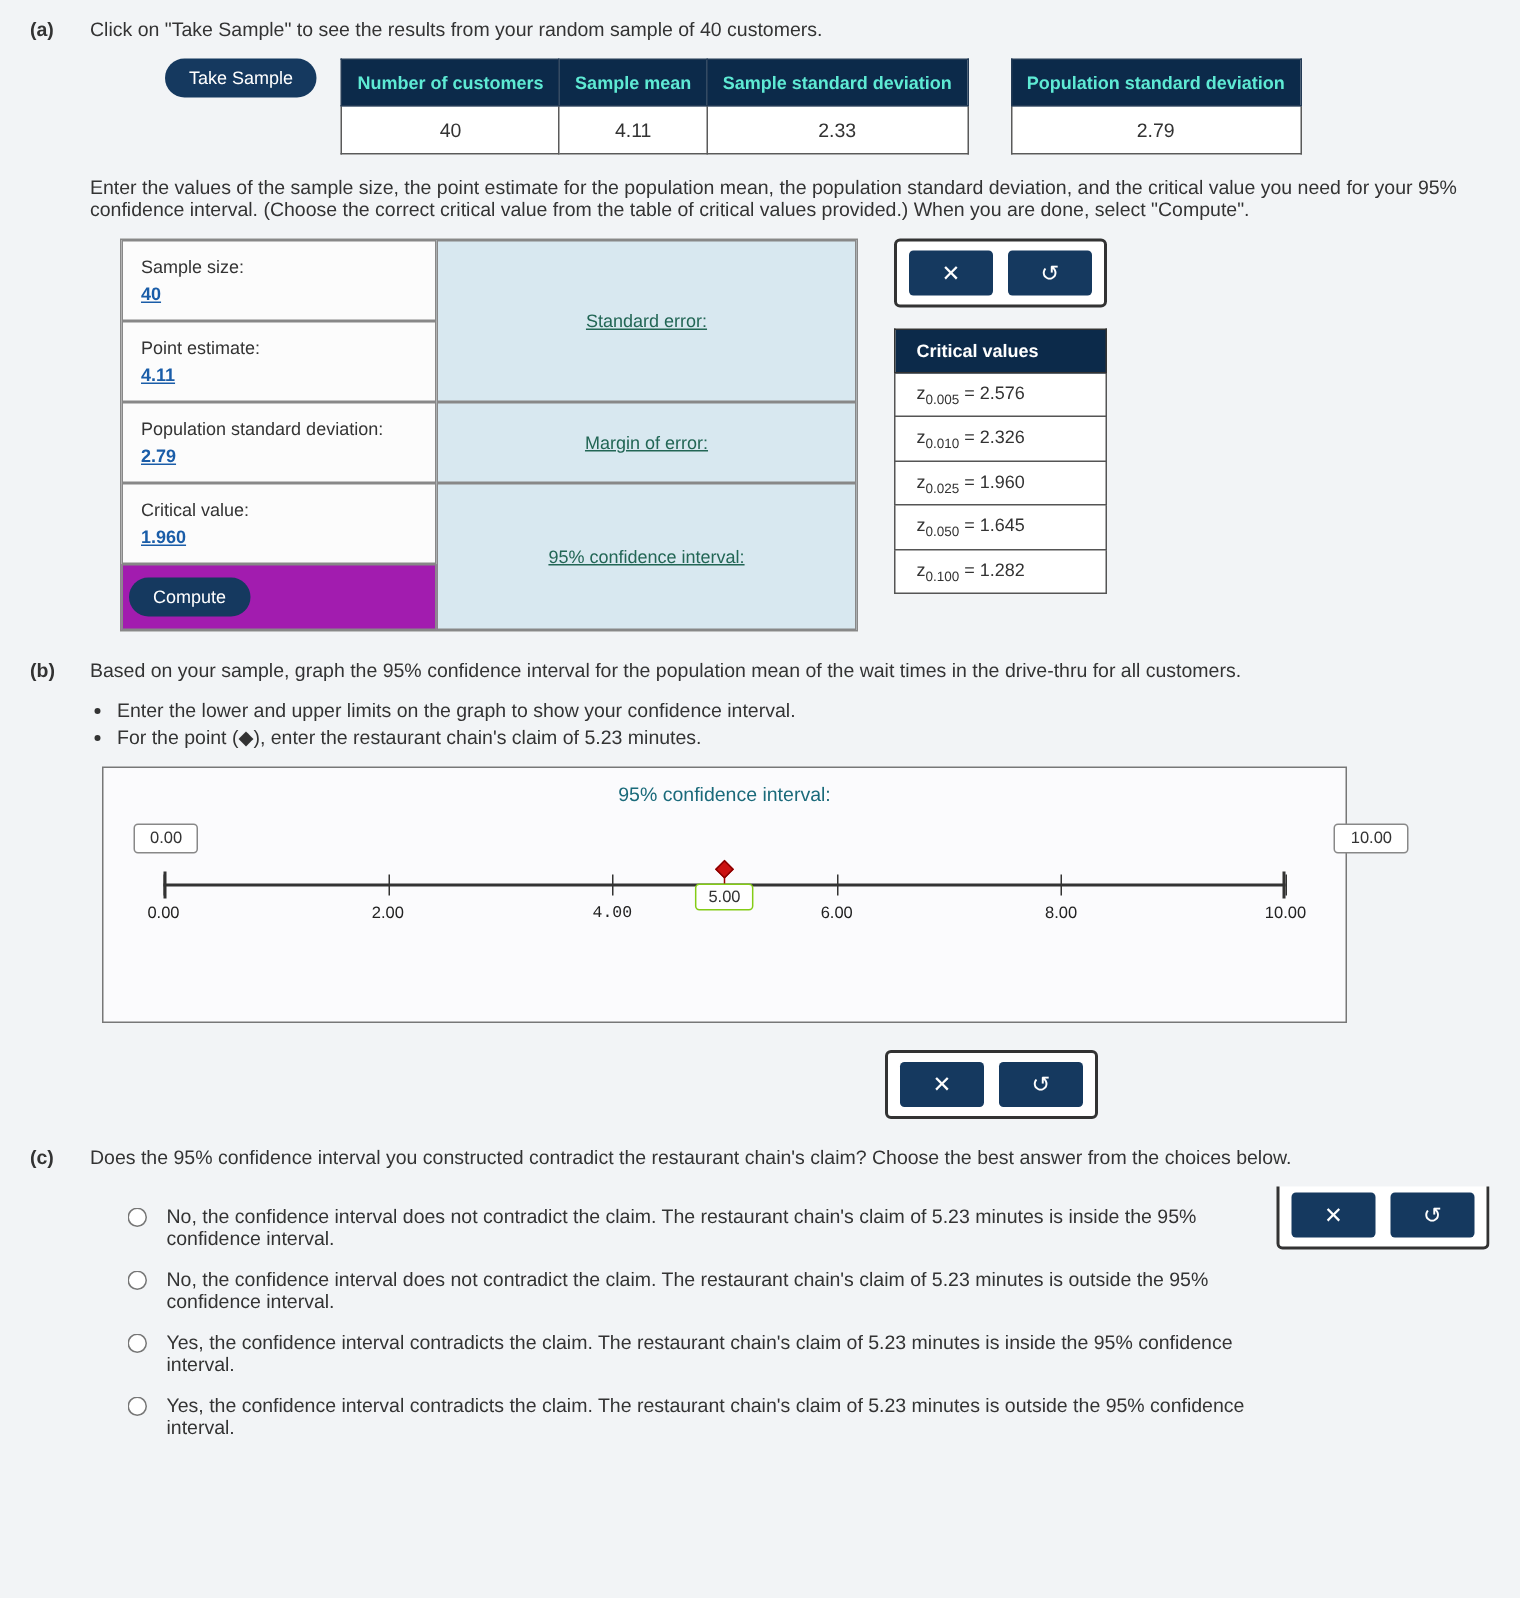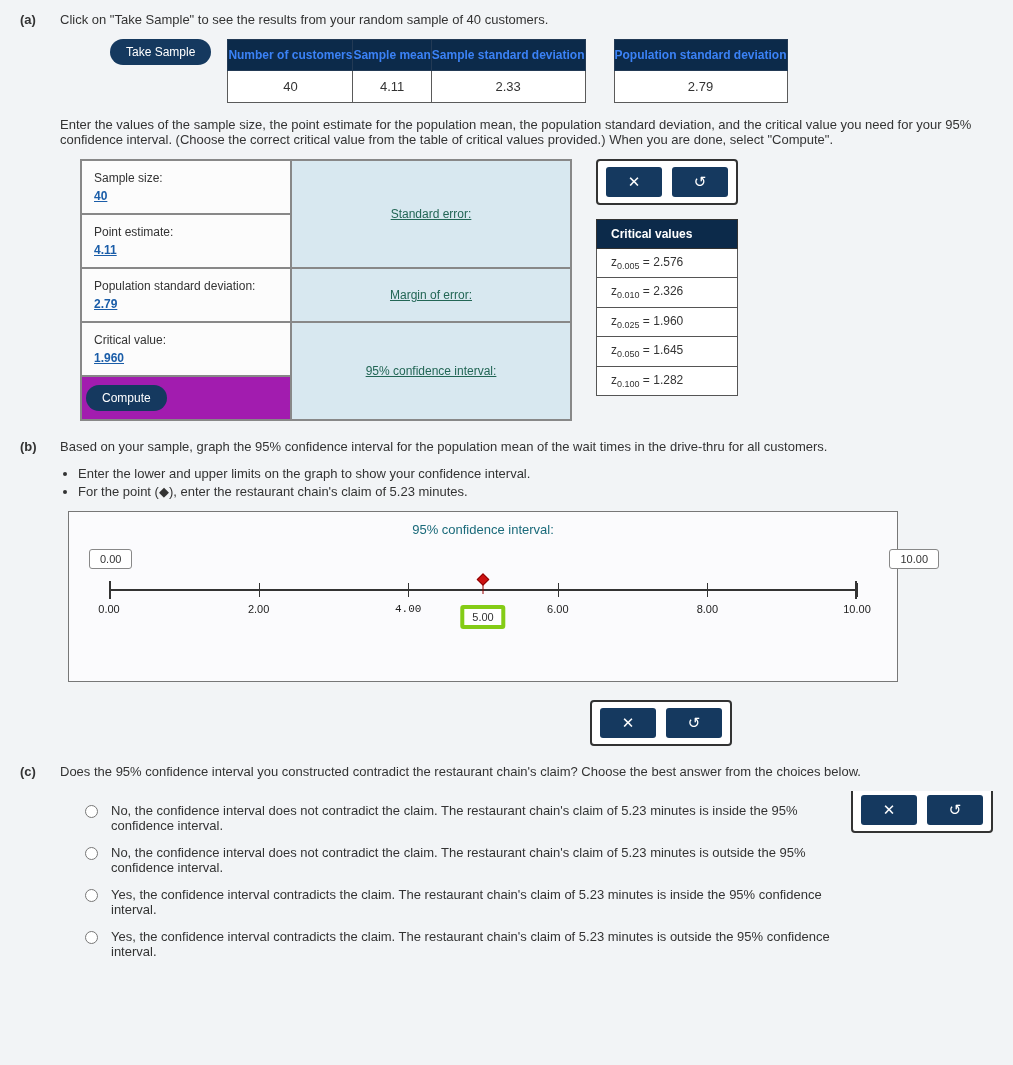--- a/index.html
+++ b/index.html
@@ -27,22 +27,22 @@
   .instr { margin-bottom: 12px; }
 
   
   .sample-row { display: flex; align-items: flex-start; gap: 16px; margin: 8px 0 14px 50px; }
   .pill-btn {
     background: var(--navy-btn); color: #fff; border: none;
     padding: 6px 16px; border-radius: 14px; font-size: 12px; cursor: pointer;
   }
   table.samp { border-collapse: collapse; }
   table.samp th {
-    background: var(--navy); color: #3b82f6; font-size: 12px; font-weight: bold;
-    padding: 8px 0; border: 1px solid #233a55; text-align: right;
+    background: var(--navy); color: #5eead4; font-size: 12px; font-weight: bold;
+    padding: 8px 10px; border: 1px solid #233a55; text-align: right;
   }
   table.samp td {
     background: #fff; border: 1px solid #5a5a5a; text-align: center;
     padding: 8px 14px; font-size: 13px;
   }
   .samp-gap { width: 14px; border: none !important; background: transparent !important; }
 
   
   .compute-wrap { display: flex; gap: 24px; align-items:flex-start; margin-left: 20px; }
   .grid2 {
@@ -99,22 +99,22 @@
     font-size:11px; border-radius:3px;
   }
   .limit-tick { position:absolute; top:32px; width:2px; height:18px; background:#333; }
   .diamond-wrap { position:absolute; top:26px; transform:translateX(-50%); text-align:center; }
   .diamond {
     width:9px; height:9px; background:#c11; border:1px solid #800;
     transform: rotate(45deg); margin: 0 auto;
   }
   .diamond-stem { width:1px; height:10px; background:#900; margin:0 auto; }
   .diamond-lbl {
-    border:4px solid #84cc16; background:#fff; padding:2px 8px; font-size:11px;
-    position:absolute; top:56px; transform:translateX(-50%); border-radius:3px;text-align:center;
+    border:1px solid #84cc16; background:#fff; padding:2px 8px; font-size:11px;
+    position:absolute; top:40px; transform:translateX(-50%); border-radius:3px;text-align:center;
   }
   .btn-pair.center { margin: 18px 0 0 530px; }
 
   
   .choice-row { display:flex; gap:10px; align-items:flex-start; margin: 12px 0 12px 20px; max-width: 780px; }
   .choice-row input { margin-top:2px; flex:none; }
   .c-float { float:right; margin-top:-4px; }
 </style>
 </head>
 <body>

